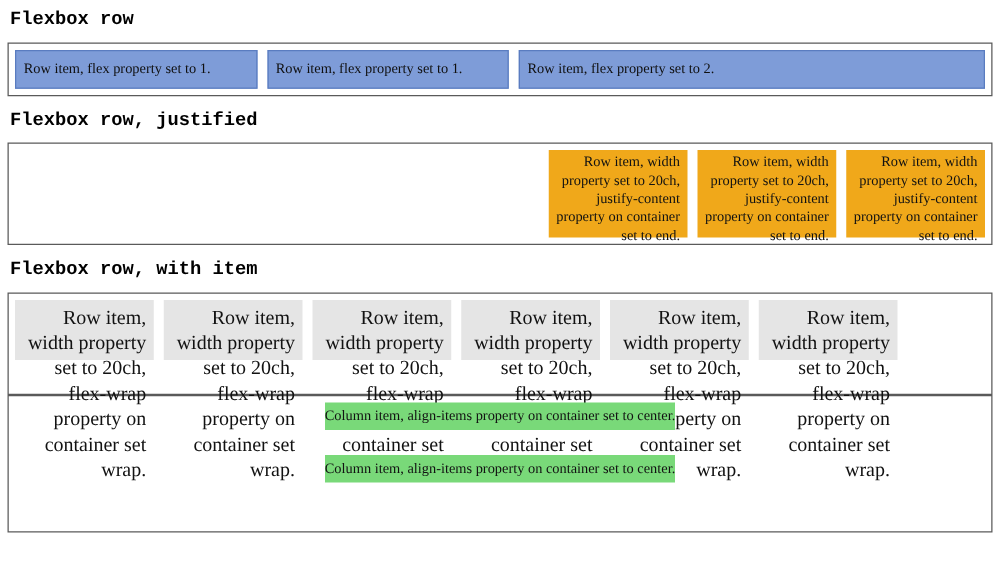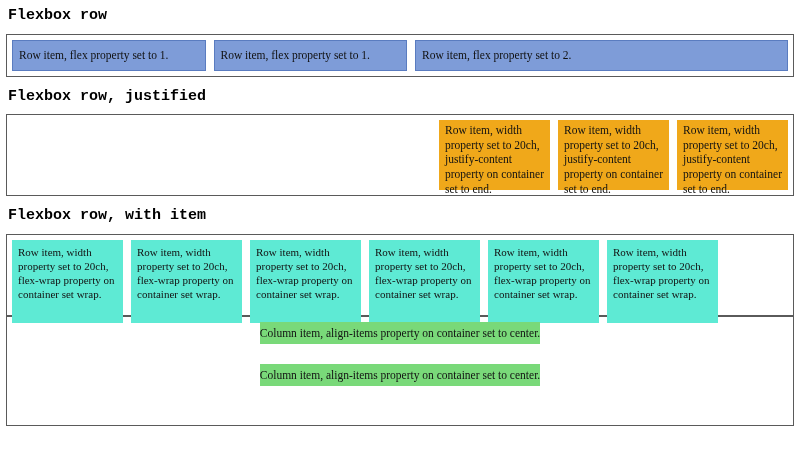--- a/index.html
+++ b/index.html
@@ -27,20 +27,21 @@
     color: #000;
   }
   h2.section-title.subsequent {
     margin-top: 12px;
   }
   .flex-container {
     border: 1px solid #5a5a5a;
     box-sizing: border-box;
     padding: 5px;
     background: #ffffff;
+    text-align: right;
   }
 
   
   .row-basic {
     display: flex;
     flex-direction: row;
     height: 43px;
     align-items: stretch;
   }
   .item-blue {
@@ -82,30 +83,30 @@
 
   
   .row-wrap {
     display: flex;
     flex-direction: row;
     flex-wrap: wrap;
     height: 82px;
     align-content: flex-start;
   }
   .item-pink {
-    background: #5eead4;
+    background: #e5e5e5;
     box-sizing: border-box;
     width: 111px;
     flex: none;
-    font-size: 11px;
+    font-size: 16px;
     line-height: 1.28;
     padding: 5px 6px;
     color: #121212;
     margin-right: 8px;
-    height: 83px;
+    height: 48px;
   }
   .item-pink:last-child { margin-right: 0; }
 
   
   .col-center {
     display: flex;
     flex-direction: column;
     align-items: center;
     height: 110px;
   }

